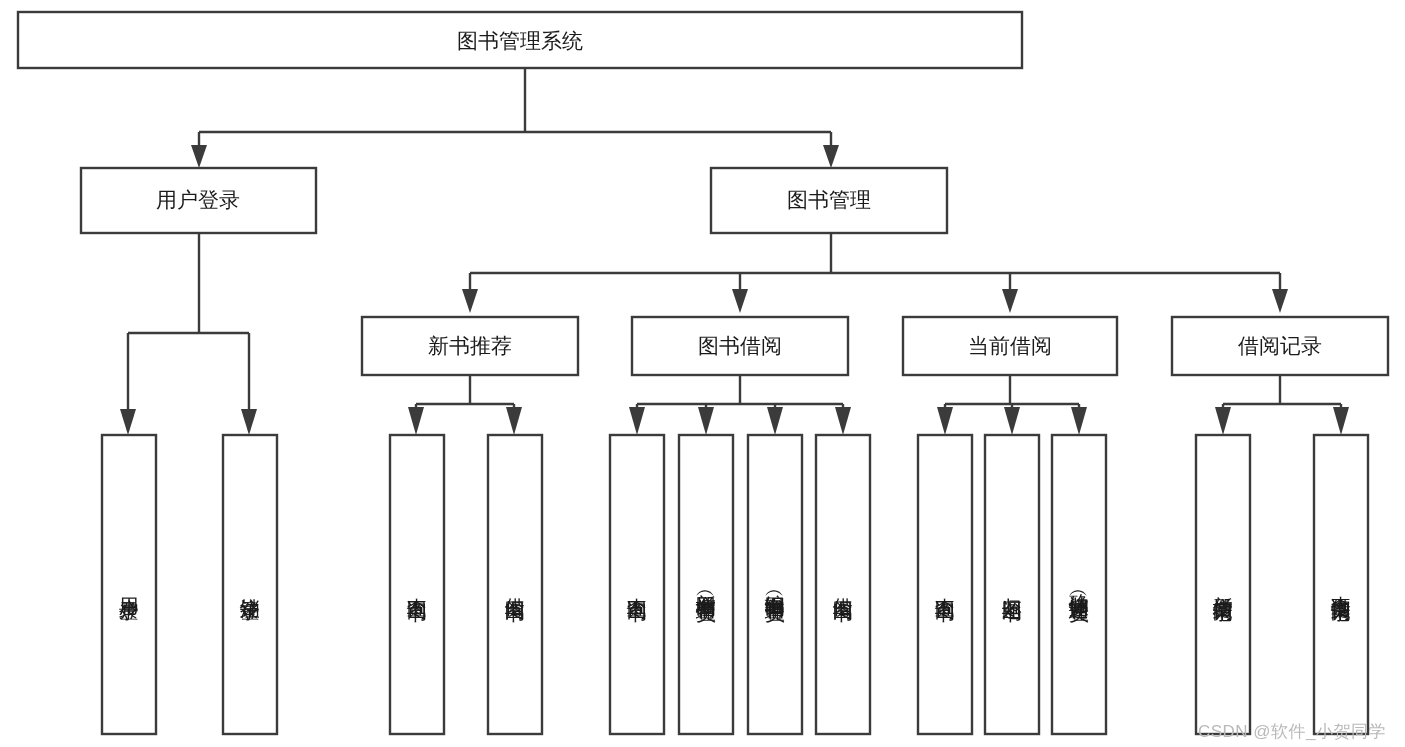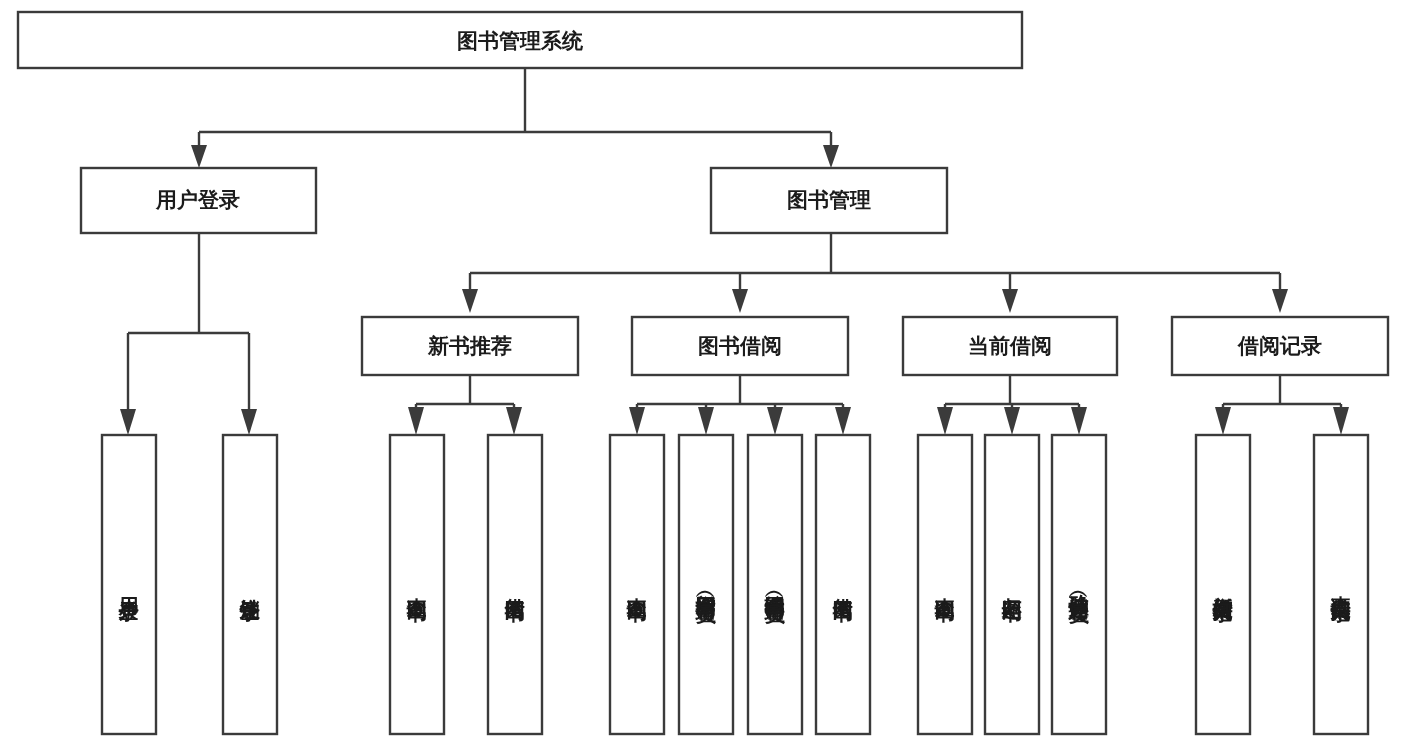--- a/index.html
+++ b/index.html
@@ -11,21 +11,20 @@
     width: 1405px;
     height: 747px;
     font-family: "Liberation Sans", "DejaVu Sans", sans-serif;
     overflow: hidden;
     position: relative;
   }
   #diagram-root {
     position: relative;
     width: 1398px;
     height: 747px;
-    font-weight: bold;
   }
   svg.diagram-svg {
     position: absolute;
     top: 0;
     left: 0;
     width: 1405px;
     height: 747px;
     display: block;
   }
   .node-box {
@@ -211,13 +210,14 @@
   <div class="node-label-v" style="left:610px; top:435px; width:54px; height:299px;">查询图书</div>
   <div class="node-label-v" style="left:679px; top:435px; width:54px; height:299px;">新增图书（管理员）</div>
   <div class="node-label-v" style="left:748px; top:435px; width:54px; height:299px;">编辑图书（管理员）</div>
   <div class="node-label-v" style="left:816px; top:435px; width:54px; height:299px;">借阅图书</div>
   <div class="node-label-v" style="left:918px; top:435px; width:54px; height:299px;">查询图书</div>
   <div class="node-label-v" style="left:985px; top:435px; width:54px; height:299px;">归还图书</div>
   <div class="node-label-v" style="left:1052px; top:435px; width:54px; height:299px;">确认归还（管理员）</div>
   <div class="node-label-v" style="left:1196px; top:435px; width:54px; height:299px;">新增借阅记录</div>
   <div class="node-label-v" style="left:1314px; top:435px; width:54px; height:299px;">查询借阅记录</div>
 
+  <div class="watermark">CSDN @软件_小贺同学</div>
 </div>
 
 </body></html>

